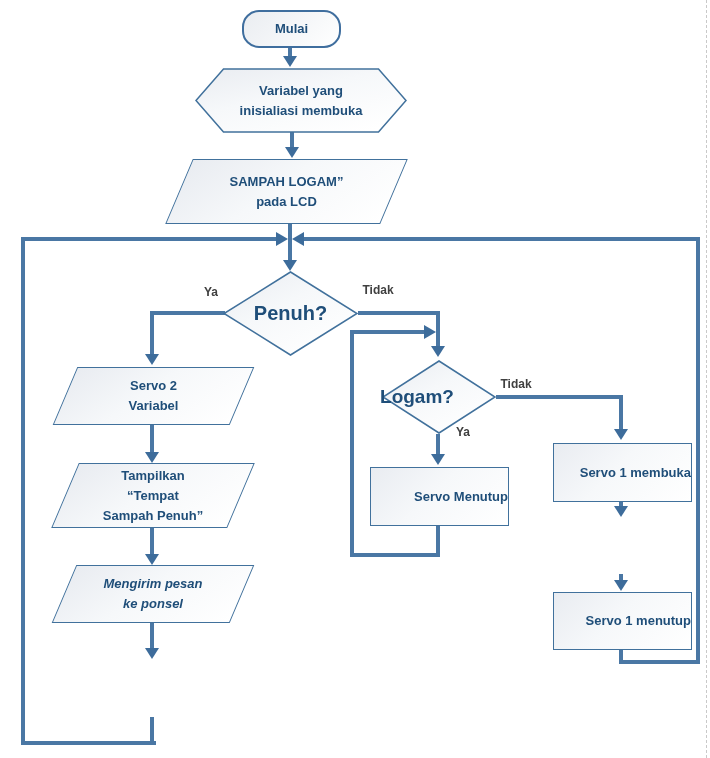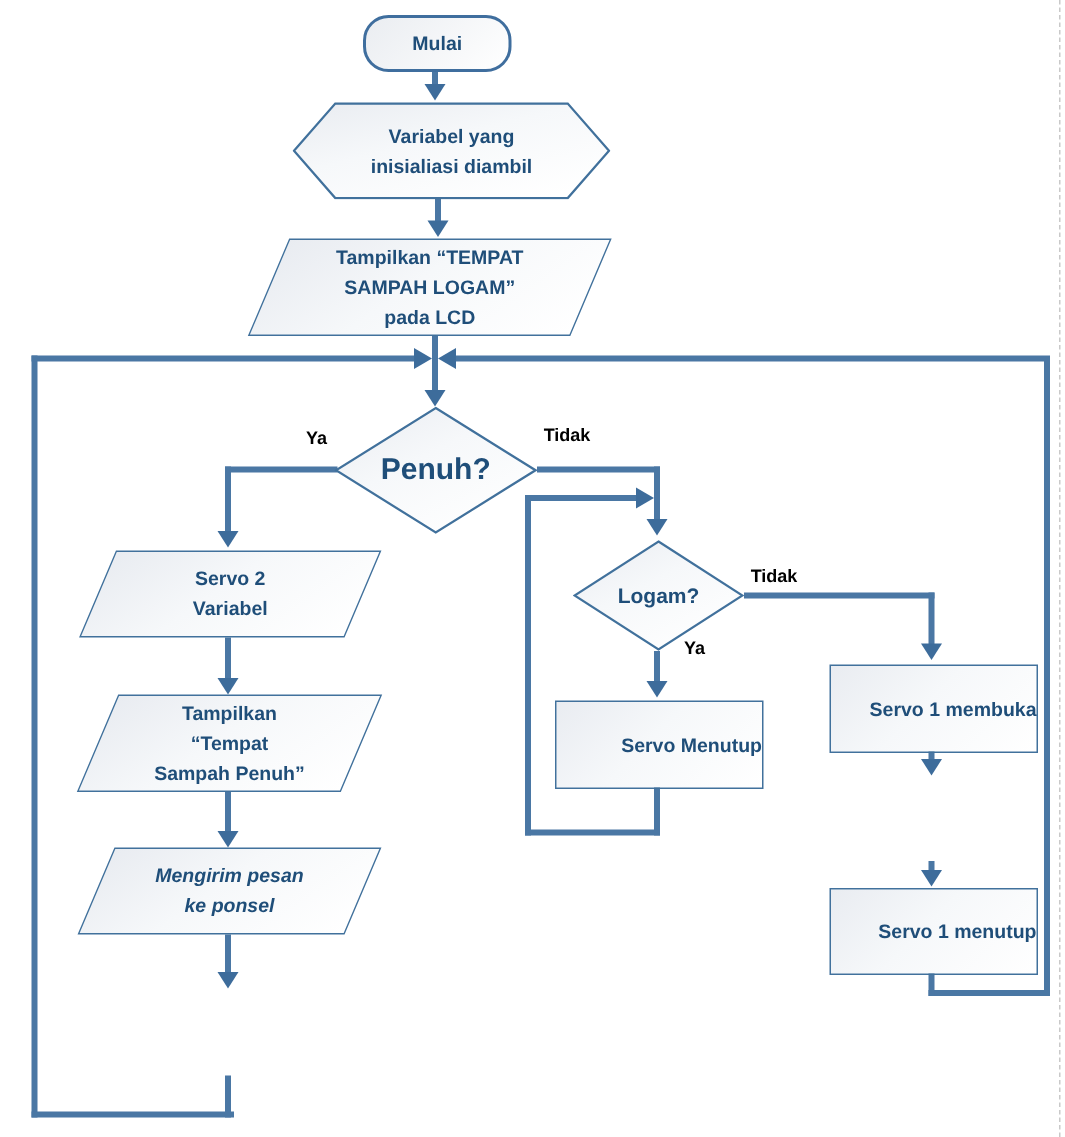--- a/index.html
+++ b/index.html
@@ -20,21 +20,21 @@
   .stadium{border:2px solid #3f6e9e;border-radius:17px;background:linear-gradient(135deg,#eaedf1 0%,#ffffff 100%);}
   .para{}
   .para .skewbg{position:absolute;top:0;bottom:0;border:1.5px solid #41719c;
         background:linear-gradient(135deg,#e9ecf1 0%,#f6f8fa 45%,#ffffff 100%);transform:skewX(-23deg);}
   .para.in14 .skewbg{left:14px;right:14px;}
   .para.in13 .skewbg{left:13px;right:13px;}
   .para .txt{position:relative;z-index:1;}
   .svgshape{position:absolute;}
   .overlay{position:absolute;display:flex;align-items:center;justify-content:center;
         color:#1f4e79;font-weight:bold;text-align:center;}
-  .edgelabel{position:absolute;color:#000000;font-weight:bold;font-size:12px;text-align:center;}
+  .edgelabel{position:absolute;color:#404040;font-weight:bold;font-size:12px;text-align:center;}
   .pageguide{position:absolute;top:0;bottom:0;border-left:1px dashed #c9c9c9;}
   .nline{display:block;}
 </style>
 </head>
 <body>
 
 <div id="stage">
 
   <svg width="0" height="0" style="position:absolute">
     <defs>
@@ -105,28 +105,27 @@
   <div class="node stadium" style="left:242px;top:10px;width:95px;height:34px;">
     <span class="nline">Mulai</span>
   </div>
 
   <svg class="svgshape" style="left:195px;top:68px;" width="212" height="65">
     <polygon points="1,32.5 28.5,1 183.5,1 211,32.5 183.5,64 28.5,64" fill="url(#shapeGrad)" stroke="#41719c" stroke-width="1.5"></polygon>
   </svg>
   <div class="overlay" style="left:195px;top:68px;width:212px;height:65px;font-size:13px;line-height:20px;">
     <div>
       <span class="nline">Variabel yang</span>
-      <span class="nline">inisialiasi diambil</span>
+      <span class="nline">inisialiasi membuka</span>
     </div>
   </div>
 
   <div class="node para in14" style="left:165px;top:159px;width:243px;height:65px;">
     <div class="skewbg"></div>
     <div class="txt">
-      <span class="nline">Tampilkan “TEMPAT</span>
       <span class="nline">SAMPAH LOGAM”</span>
       <span class="nline">pada LCD</span>
     </div>
   </div>
 
   <svg class="svgshape" style="left:223px;top:271px;" width="135" height="85">
     <polygon points="67.5,1 134,42.5 67.5,84 1,42.5" fill="url(#shapeGrad)" stroke="#41719c" stroke-width="1.5"></polygon>
   </svg>
   <div class="overlay" style="left:223px;top:271px;width:135px;height:85px;font-size:20px;">
     <span>Penuh?</span>
@@ -154,21 +153,21 @@
     <div class="txt">
       <span class="nline">Mengirim pesan</span>
       <span class="nline">ke ponsel</span>
     </div>
   </div>
 
 
   <svg class="svgshape" style="left:382px;top:360px;" width="114" height="74">
     <polygon points="57,1 113,37 57,73 1,37" fill="url(#shapeGrad)" stroke="#41719c" stroke-width="1.5"></polygon>
   </svg>
-  <div class="overlay" style="left:382px;top:360px;width:114px;height:74px;font-size:14px;">
+  <div class="overlay" style="left:360px;top:360px;width:114px;height:74px;font-size:19px;">
     <span>Logam?</span>
   </div>
 
   <div class="node rectNode" style="left:370px;top:467px;width:137px;height:57px;">
     <span class="nline">Servo Menutup</span>
   </div>
 
   <div class="node rectNode" style="left:553px;top:443px;width:137px;height:57px;">
     <span class="nline">Servo 1 membuka</span>
   </div>

